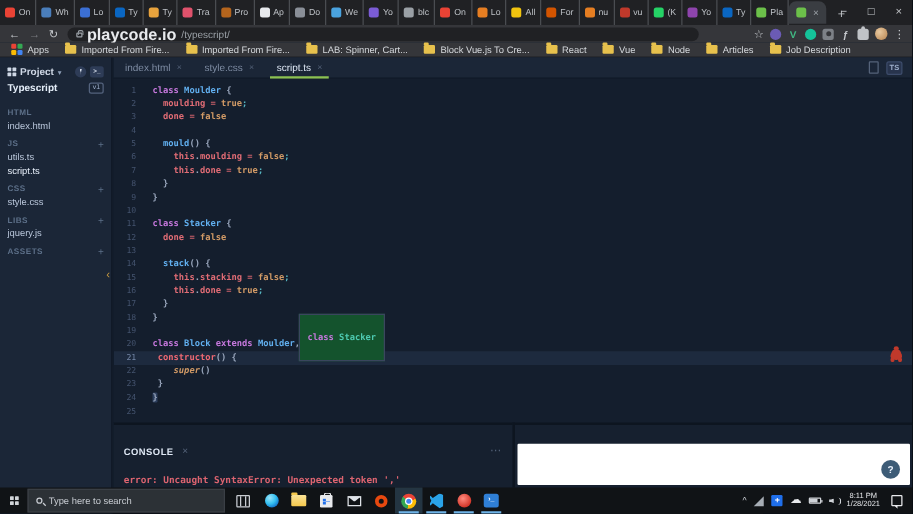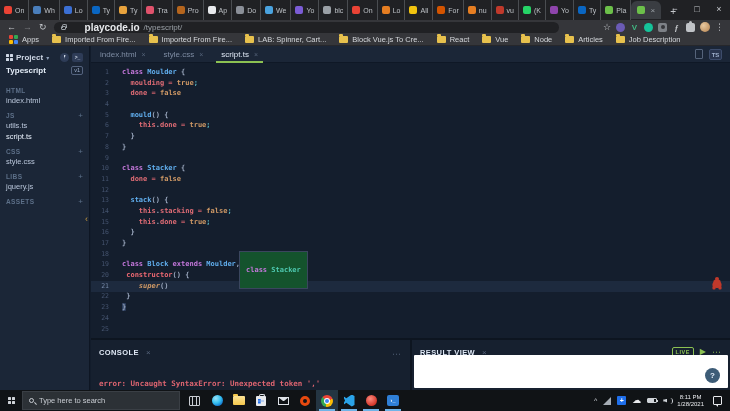--- a/index.html
+++ b/index.html
@@ -19,21 +19,21 @@
   #win-controls{position:absolute;right:0;top:0;display:flex;height:20px;}
   .wc{width:22px;height:20px;color:#c5c8cc;font-size:9px;line-height:19px;text-align:center;cursor:pointer;}
 
   
   #toolbar{position:absolute;left:0;top:20px;width:730px;height:14px;background:#35363a;display:flex;align-items:center;}
   .navg{font-size:9px;color:#c5c8cc;margin-left:7px;cursor:pointer;}
   .navg.dim{color:#77797e;}
   #omnibox{display:flex;align-items:center;gap:4px;height:11px;border-radius:6px;background:#202124;margin-left:7px;padding:0 7px;width:505px;cursor:text;}
   .lock{width:5px;height:4px;border:1px solid #9aa0a6;border-radius:1px;position:relative;margin-top:2px;}
   .lock::before{content:"";position:absolute;left:0px;top:-3px;width:3px;height:3px;border:1px solid #9aa0a6;border-bottom:none;border-radius:2px 2px 0 0;}
-  #url-host{font-size:10px;color:#e8eaed;font-weight:bold;margin-left:15px;}
+  #url-host{font-size:13px;color:#e8eaed;font-weight:bold;}
   #url-path{font-size:8px;color:#9aa0a6;}
   #toolbar-right{display:flex;align-items:center;gap:5px;margin-left:auto;margin-right:6px;}
   .star{font-size:9px;color:#c5c8cc;cursor:pointer;line-height:10px;}
   .extico{width:9px;height:9px;border-radius:50%;display:inline-block;cursor:pointer;}
   .ext-letter{font-size:8px;font-weight:bold;line-height:9px;border-radius:0;background:none!important;text-align:center;}
   .ext-camera{border-radius:2px;background:#7d8187;position:relative;}
   .ext-camera::after{content:"";position:absolute;left:2.5px;top:2.5px;width:4px;height:4px;border-radius:50%;background:#35363a;}
   .ext-puzzle{border-radius:2px;background:#c0c3c7;position:relative;}
   .ext-puzzle::before{content:"";position:absolute;left:3px;top:-2px;width:3px;height:3px;border-radius:50%;background:#c0c3c7;}
   #avatar{width:10px;height:10px;border-radius:50%;background:radial-gradient(circle at 35% 35%,#e8c9a0,#b5824e);cursor:pointer;}
@@ -107,21 +107,21 @@
   #bug-ico::before{content:"";position:absolute;left:2px;top:-2px;width:4px;height:3px;border-radius:50%;background:#c0392b;}
 
   
   #tooltip{position:absolute;left:148px;top:188px;z-index:5;font-family:"DejaVu Sans Mono",monospace;font-weight:bold;}
   #tooltip-sig{display:inline-block;background:#14532d;border:1px solid #3a465e;padding:14px 6px;font-size:7px;}
   #tooltip-msg{background:#20293a;border:1px solid #3a465e;padding:3px 6px;margin-top:2px;font-size:7px;color:#cfd8e8;white-space:nowrap;}
   .tt-kw{color:#c678dd;} .tt-cn{color:#4ec9b0;}
 
   
   #console{position:absolute;left:0;top:292px;width:319px;height:52px;background:#16202f;border-top:2px solid #0d1520;}
-  .panel-head{display:flex;align-items:flex-end;gap:7px;height:15px;padding:17px 8px;}
+  .panel-head{display:flex;align-items:flex-start;gap:7px;height:15px;padding:17px 8px;}
   .panel-title{font-size:7.5px;font-weight:bold;color:#dfe8f5;letter-spacing:.4px;}
   .panel-x{font-size:8px;color:#55637a;cursor:pointer;line-height:8px;}
   .panel-dots{margin-left:auto;font-size:9px;color:#55637a;cursor:pointer;letter-spacing:1px;line-height:6px;}
   #console-error{font-family:"DejaVu Sans Mono",monospace;font-size:7.5px;font-weight:bold;color:#dd6470;padding:5px 0 0 8px;white-space:nowrap;}
 
   
   #result{position:absolute;left:319px;top:292px;right:0;height:52px;background:#16202f;border-top:2px solid #0d1520;border-left:2px solid #0d1520;}
   #result-right{margin-left:auto;display:flex;align-items:center;gap:6px;}
   #live-badge{border:1px solid #8cc152;border-radius:2px;color:#8cc152;font-size:5.5px;font-weight:bold;padding:0px 3px;letter-spacing:.5px;line-height:8px;}
   #play-btn{color:#8cc152;font-size:8px;cursor:pointer;line-height:8px;}
@@ -467,20 +467,21 @@
             <div class="gnum">23</div>
             <div class="gnum">24</div>
             <div class="gnum">25</div>
           </div>
         <div id="code">
             <div class="cline"><span class="tk tk-kw">class</span><span class="tk tk-pl"> </span><span class="tk tk-cn">Moulder</span><span class="tk tk-pu"> {</span></div>
             <div class="cline"><span class="tk tk-pl">  </span><span class="tk tk-pr">moulding</span><span class="tk tk-op"> = </span><span class="tk tk-bo">true</span><span class="tk tk-se">;</span></div>
             <div class="cline"><span class="tk tk-pl">  </span><span class="tk tk-pr">done</span><span class="tk tk-op"> = </span><span class="tk tk-bo">false</span></div>
             <div class="cline"></div>
             <div class="cline"><span class="tk tk-pl">  </span><span class="tk tk-me">mould</span><span class="tk tk-pu">() {</span></div>
+            <div class="cline"><span class="tk tk-pl">    </span><span class="tk tk-th">this</span><span class="tk tk-pu">.</span><span class="tk tk-pr">moulding</span><span class="tk tk-op"> = </span><span class="tk tk-bo">false</span><span class="tk tk-se">;</span></div>
             <div class="cline"><span class="tk tk-pl">    </span><span class="tk tk-th">this</span><span class="tk tk-pu">.</span><span class="tk tk-pr">done</span><span class="tk tk-op"> = </span><span class="tk tk-bo">true</span><span class="tk tk-se">;</span></div>
             <div class="cline"><span class="tk tk-pl">  </span><span class="tk tk-pu">}</span></div>
             <div class="cline"><span class="tk tk-pu">}</span></div>
             <div class="cline"></div>
             <div class="cline"><span class="tk tk-kw">class</span><span class="tk tk-pl"> </span><span class="tk tk-cn">Stacker</span><span class="tk tk-pu"> {</span></div>
             <div class="cline"><span class="tk tk-pl">  </span><span class="tk tk-pr">done</span><span class="tk tk-op"> = </span><span class="tk tk-bo">false</span></div>
             <div class="cline"></div>
             <div class="cline"><span class="tk tk-pl">  </span><span class="tk tk-me">stack</span><span class="tk tk-pu">() {</span></div>
             <div class="cline"><span class="tk tk-pl">    </span><span class="tk tk-th">this</span><span class="tk tk-pu">.</span><span class="tk tk-pr">stacking</span><span class="tk tk-op"> = </span><span class="tk tk-bo">false</span><span class="tk tk-se">;</span></div>
             <div class="cline"><span class="tk tk-pl">    </span><span class="tk tk-th">this</span><span class="tk tk-pu">.</span><span class="tk tk-pr">done</span><span class="tk tk-op"> = </span><span class="tk tk-bo">true</span><span class="tk tk-se">;</span></div>

